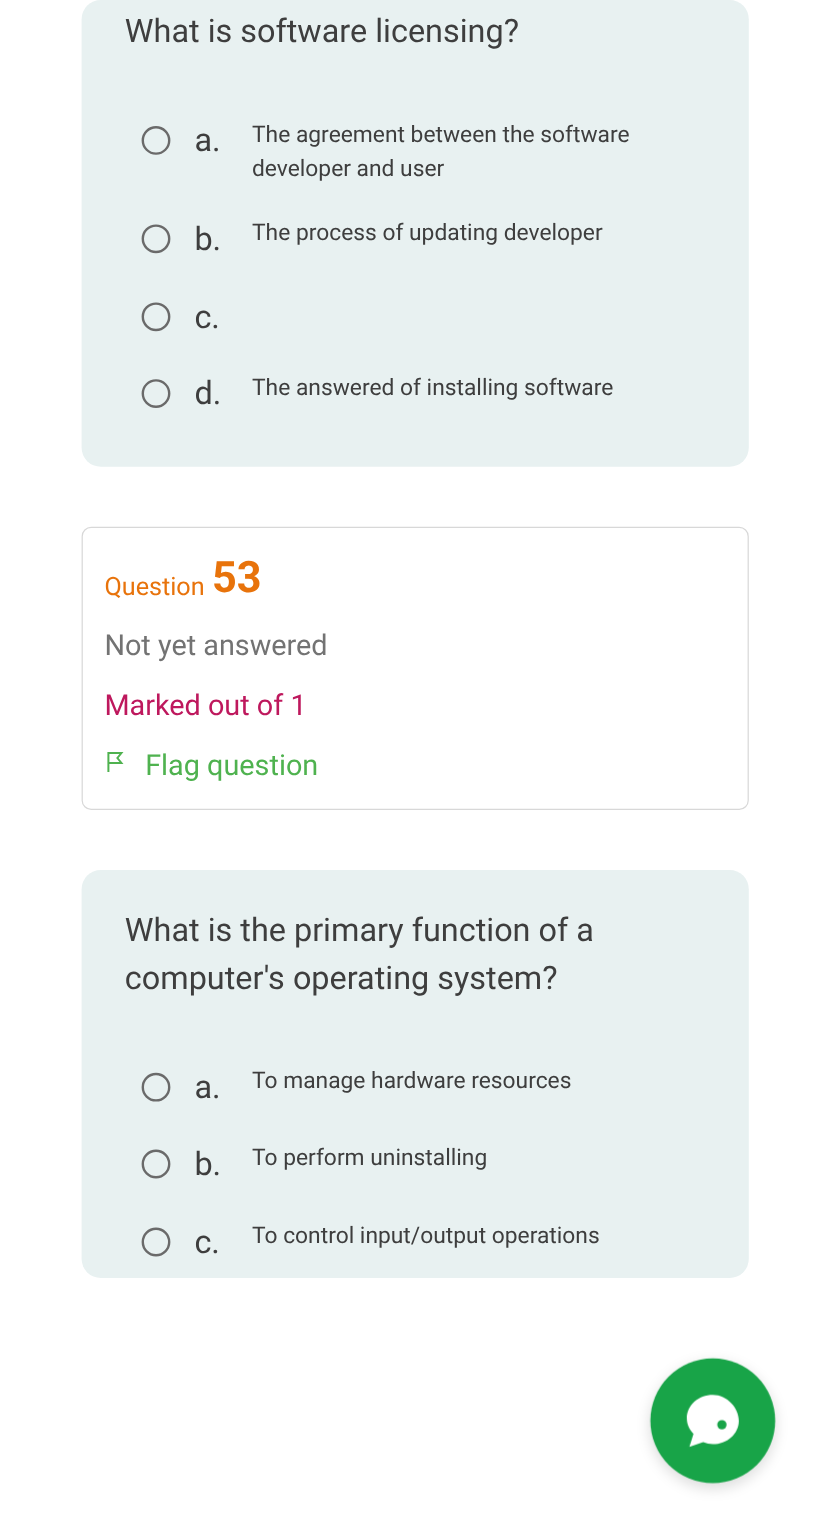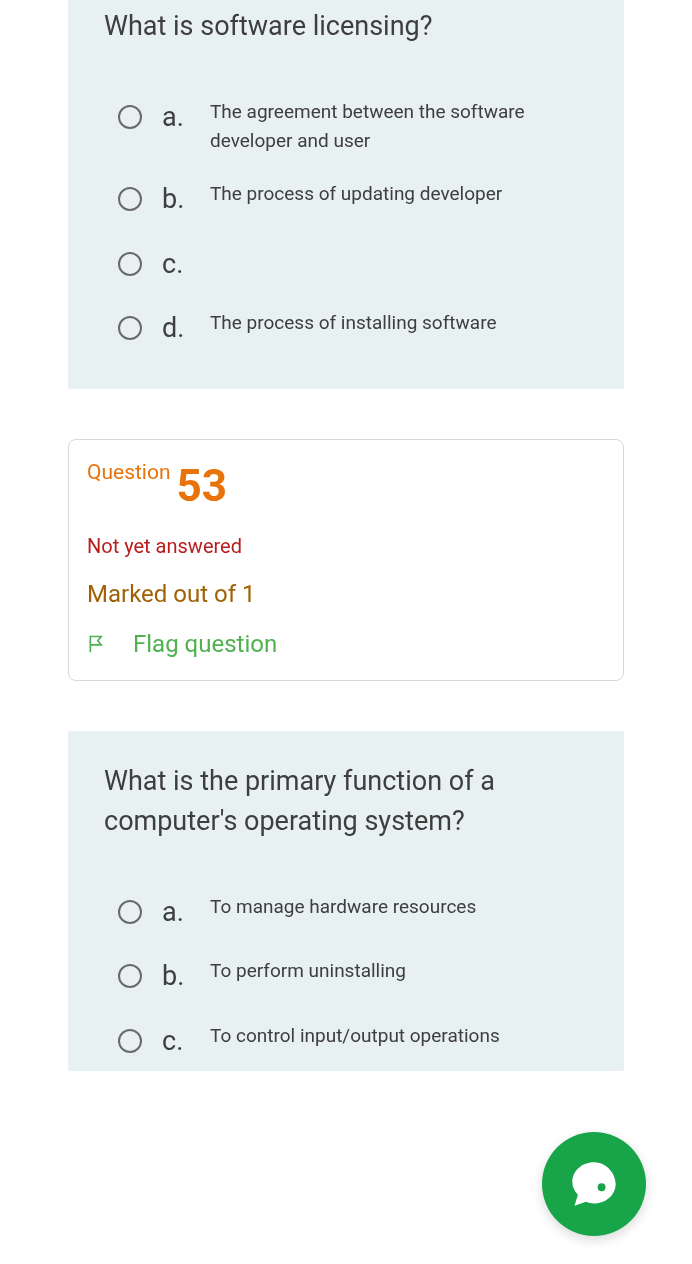--- a/index.html
+++ b/index.html
@@ -5,21 +5,21 @@
   * { box-sizing: border-box; margin: 0; padding: 0; }
   body {
     font-family: -apple-system, BlinkMacSystemFont, "Segoe UI", Roboto, "Helvetica Neue", Arial, sans-serif;
     background: #ffffff;
     width: 692px;
     color: #3e3e3e;
   }
   .page { padding: 0 0 0 0; }
   .question-block {
     background: #e8f1f1;
-    border-radius: 2px;
+    border-radius: 16px;
     margin: 0 68px 50px 68px;
     padding: 0 36px 40px 36px;
   }
   .question-block.qb1 { padding-top: 6px; }
   .question-block.qb2 { padding-top: 30px; padding-bottom: 10px; }
   .question-text {
     font-size: 27px;
     color: #3e3e3e;
     line-height: 1.5;
     font-weight: 400;
@@ -52,26 +52,26 @@
   }
   .meta-block {
     border: 1px solid #d8d8d8;
     border-radius: 8px;
     margin: 0 68px 50px 68px;
     padding: 20px 18px 22px 18px;
     display: flex;
     flex-direction: column;
     gap: 22px;
   }
-  .meta-qline { display: flex; align-items: flex-start; gap: 6px; }
+  .meta-qline { display: flex; align-items: flex-end; gap: 6px; }
   .meta-qlabel { color: #e8730b; font-size: 21px; font-weight: 400; }
-  .meta-qnum { color: #e8730b; font-size: 44px; font-weight: 700; }
-  .meta-status { font-size: 20px; color: #b91c1c; }
-  .meta-marked { font-size: 24px; color: #a16207; }
-  .flag-row { display: flex; align-items: center; gap: 26px; cursor: pointer; }
+  .meta-qnum { color: #e8730b; font-size: 36px; font-weight: 700; }
+  .meta-status { font-size: 24px; color: #737373; }
+  .meta-marked { font-size: 24px; color: #be185d; }
+  .flag-row { display: flex; gap: 14px; cursor: pointer; }
   .flag-icon { width: 20px; height: 22px; }
   .flag-text { font-size: 24px; color: #4fb24f; }
   .chat-fab {
     position: fixed;
     right: 46px;
     bottom: 28px;
     width: 104px; height: 104px;
     border-radius: 50%;
     background: #18a448;
     display: flex; align-items: center; justify-content: center;
@@ -98,21 +98,21 @@
         <span class="opt-letter">b.</span>
         <span class="opt-text">The process of updating developer</span>
       </div>
       <div class="option-row">
         <input type="radio" class="radio" style="">
         <span class="opt-letter">c.</span>
       </div>
       <div class="option-row">
         <input type="radio" class="radio" style="">
         <span class="opt-letter">d.</span>
-        <span class="opt-text">The process of installing software</span>
+        <span class="opt-text">The answered of installing software</span>
       </div>
     </div>
   </div>
 
   <div class="meta-block">
     <div class="meta-qline">
       <span class="meta-qlabel">Question</span>
       <span class="meta-qnum">53</span>
     </div>
     <div class="meta-status">Not yet answered</div>

